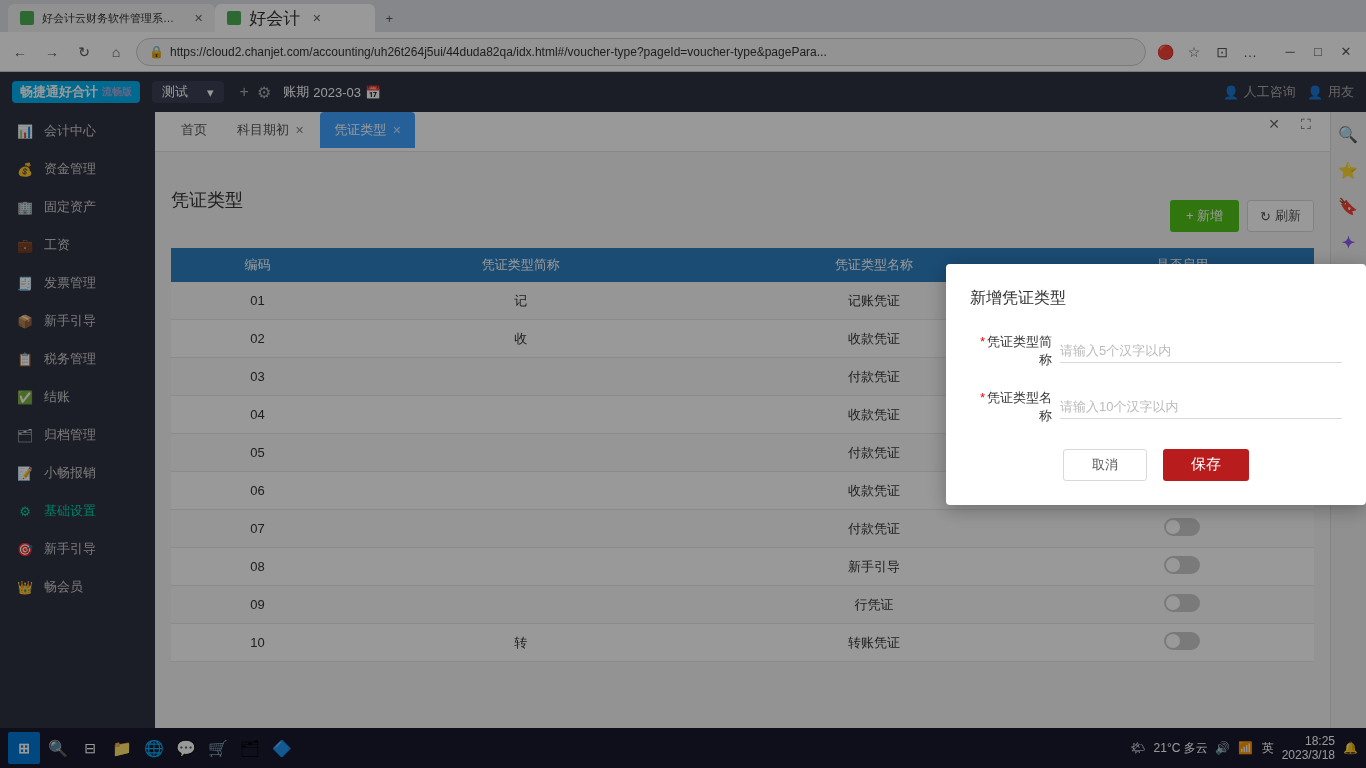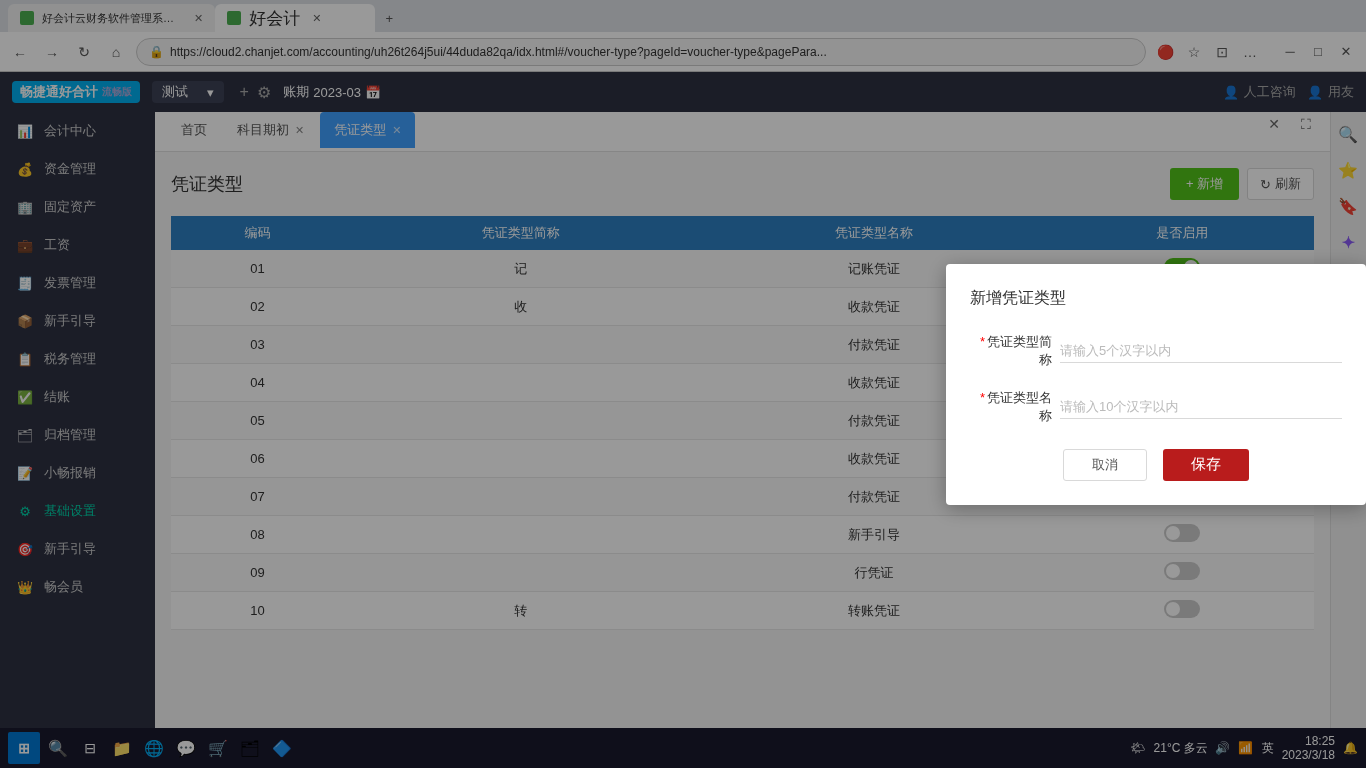--- a/index.html
+++ b/index.html
@@ -39,21 +39,21 @@
     
     .tab-bar { background: #fff; display: flex; align-items: flex-start; height: 40px; border-bottom: 1px solid #e0e0e0; padding: 0 12px; gap: 2px; }
     .tab-item { padding: 0 14px; height: 36px; display: flex; align-items: center; gap: 6px; cursor: pointer; color: #555; font-size: 13px; border-radius: 4px 4px 0 0; }
     .tab-item.active { background: #40a0ff; color: #fff; }
     .tab-item .tab-close { font-size: 11px; opacity: 0.7; }
 
     
     .page-content { flex: 1; overflow-y: auto; padding: 16px; position: relative; }
     .page-header { display: flex; align-items: center; justify-content: space-between; margin-bottom: 16px; }
     .page-title { font-size: 18px; color: #333; font-weight: normal; }
-    .header-actions { display: flex; gap: 8px; }
+    .header-actions { display: flex; gap: 8px; margin-top: 32px; }
     .btn-primary { background: #52c41a; color: #fff; border: none; padding: 6px 16px; border-radius: 3px; cursor: pointer; font-size: 13px; display: flex; align-items: center; gap: 4px; }
     .btn-refresh { background: #fff; color: #555; border: 1px solid #d9d9d9; padding: 6px 12px; border-radius: 3px; cursor: pointer; font-size: 13px; display: flex; align-items: center; gap: 4px; }
 
     
     .data-table { width: 100%; border-collapse: collapse; }
     .data-table thead tr { background: #2d7fc1; color: #fff; font-family: Liberation Serif, serif; }
     .data-table thead th { padding: 8px 12px; text-align: center; font-weight: normal; font-size: 13px; }
     .data-table tbody tr { background: #fff; border-bottom: 1px solid #e8e8e8; }
     .data-table tbody tr:nth-child(odd) { background: #fafafa; }
     .data-table tbody td { padding: 8px 12px; text-align: center; font-size: 13px; color: #333; }

